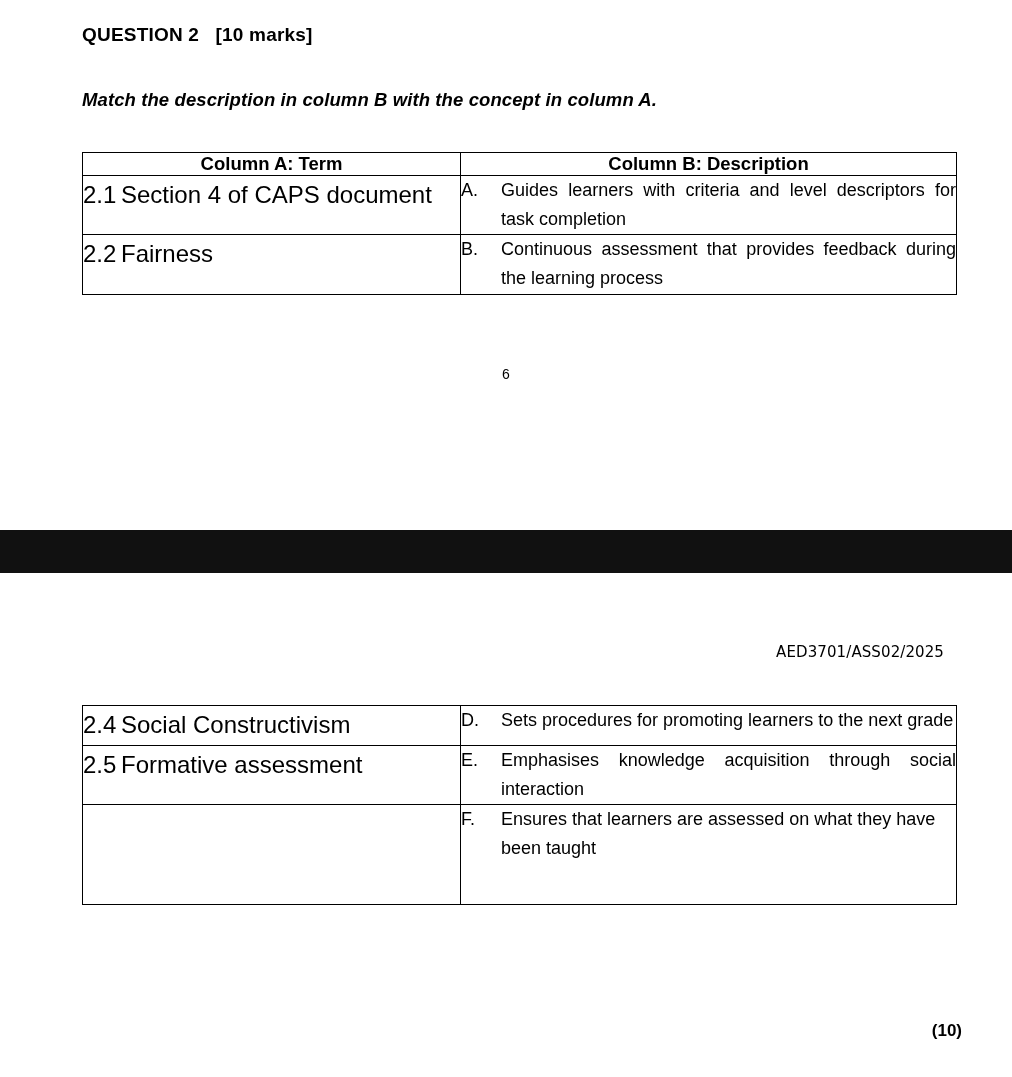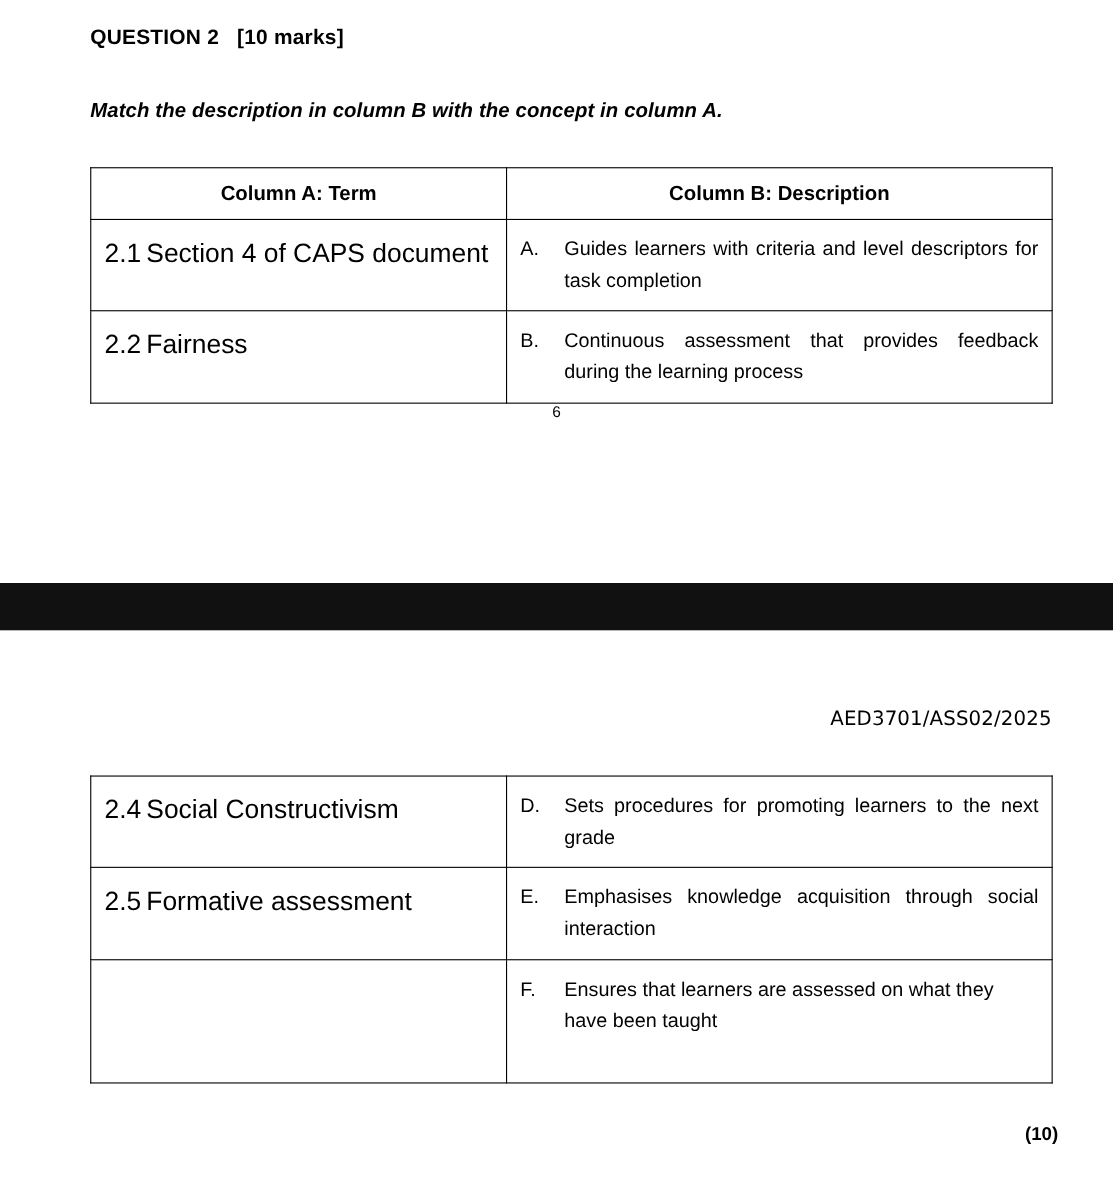--- a/index.html
+++ b/index.html
@@ -45,21 +45,21 @@
   .match-table {
     position: absolute;
     left: 82px;
     width: 874px;
     border-collapse: collapse;
     table-layout: fixed;
   }
   .match-table td, .match-table th {
     border: 1.4px solid #000000;
     vertical-align: top;
-    padding: 12px;
+    padding: 0;
   }
   .col-a { width: 378px; }
   .col-b { width: 496px; }
 
   .hdr-cell {
     text-align: center;
     font-size: 18.5px;
     font-weight: bold;
     padding: 7px 4px 9px 4px;
   }
@@ -123,22 +123,22 @@
 
   
   .page-bottom {
     position: absolute;
     left: 0; top: 573px;
     width: 1012px;
     height: 504px;
   }
   .doc-code {
     position: absolute;
-    right: 56px; top: 70px;
-    font-size: 18px;
+    right: 68px; top: 70px;
+    font-size: 15px;
     font-family: "DejaVu Sans", sans-serif;
     letter-spacing: 0.1px;
     white-space: nowrap;
     margin-left: 32px;
   }
   #table-two { top: 132px; }
 
   .marks-total {
     position: absolute;
     right: 50px; top: 448px;

